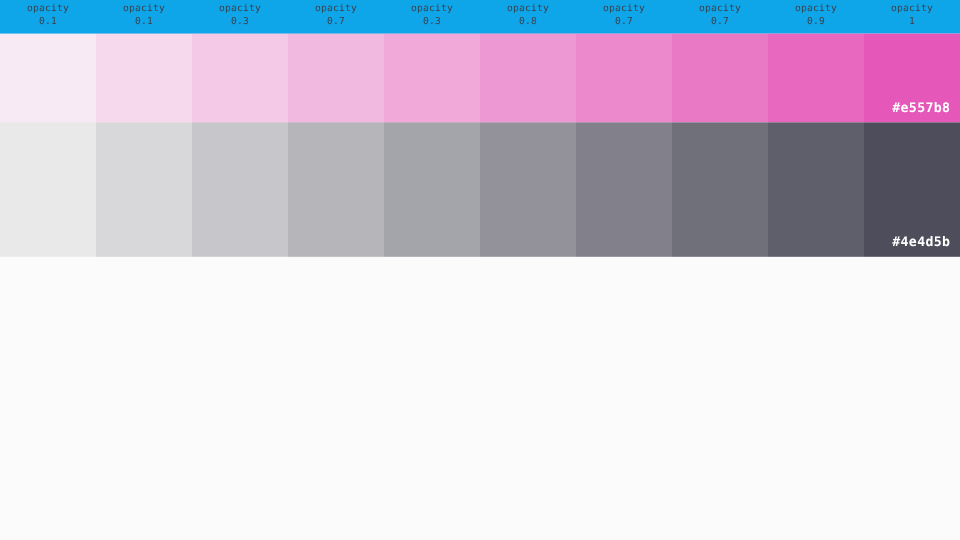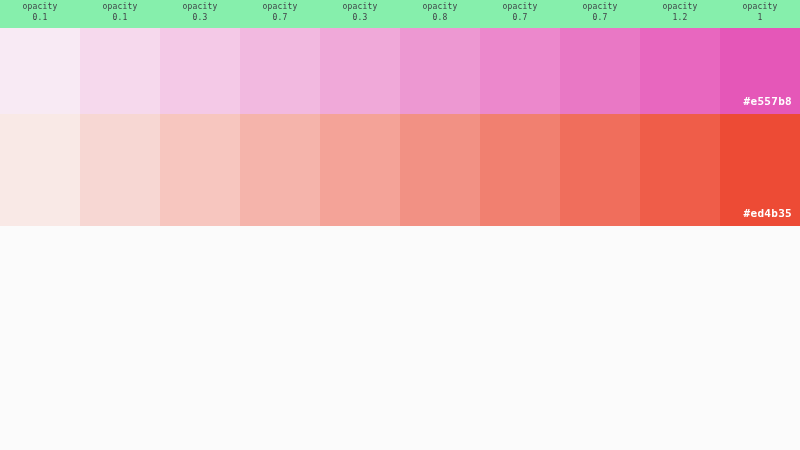--- a/index.html
+++ b/index.html
@@ -21,21 +21,21 @@
     background: #fbfbfb;
   }
   
   .header-row {
     position: absolute;
     top: 0;
     left: 0;
     width: 800px;
     height: 28px;
     display: flex;
-    background: #86efac;
+    background: #0ea5e9;
   }
   .header-cell {
     flex: 0 0 80px;
     width: 80px;
     height: 28px;
     display: flex;
     flex-direction: column;
     align-items: center;
     justify-content: flex-start;
     padding-top: 1px;
@@ -56,21 +56,21 @@
     width: 800px;
     height: 422px;
   }
   .swatch-row {
     position: relative;
     width: 800px;
     height: 112px;
     display: flex;
   }
   .swatch-row.row-first {
-    height: 86px;
+    height: 74px;
   }
   .swatch-cell {
     flex: 0 0 80px;
     width: 80px;
     height: 100%;
   }
   .row-label {
     position: absolute;
     right: 8px;
     bottom: 6px;
@@ -115,21 +115,21 @@
       <div class="header-cell">
         <div class="hc-line">opacity</div>
         <div class="hc-line">0.7</div>
       </div>
       <div class="header-cell">
         <div class="hc-line">opacity</div>
         <div class="hc-line">0.7</div>
       </div>
       <div class="header-cell">
         <div class="hc-line">opacity</div>
-        <div class="hc-line">1.2</div>
+        <div class="hc-line">0.9</div>
       </div>
       <div class="header-cell">
         <div class="hc-line">opacity</div>
         <div class="hc-line">1</div>
       </div>
     </div>
 
   <div class="swatch-rows">
       <div class="swatch-row row-first">
         <div class="swatch-cell" style="background-color: rgb(229, 87, 184); opacity: 0.1;"></div>
@@ -138,27 +138,27 @@
         <div class="swatch-cell" style="background-color: rgb(229, 87, 184); opacity: 0.4;"></div>
         <div class="swatch-cell" style="background-color: rgb(229, 87, 184); opacity: 0.5;"></div>
         <div class="swatch-cell" style="background-color: rgb(229, 87, 184); opacity: 0.6;"></div>
         <div class="swatch-cell" style="background-color: rgb(229, 87, 184); opacity: 0.7;"></div>
         <div class="swatch-cell" style="background-color: rgb(229, 87, 184); opacity: 0.8;"></div>
         <div class="swatch-cell" style="background-color: rgb(229, 87, 184); opacity: 0.9;"></div>
         <div class="swatch-cell" style="background-color: rgb(229, 87, 184); opacity: 1;"></div>
         <div class="row-label">#e557b8</div>
       </div>
       <div class="swatch-row">
-        <div class="swatch-cell" style="background-color: rgb(237, 75, 53); opacity: 0.1;"></div>
-        <div class="swatch-cell" style="background-color: rgb(237, 75, 53); opacity: 0.2;"></div>
-        <div class="swatch-cell" style="background-color: rgb(237, 75, 53); opacity: 0.3;"></div>
-        <div class="swatch-cell" style="background-color: rgb(237, 75, 53); opacity: 0.4;"></div>
-        <div class="swatch-cell" style="background-color: rgb(237, 75, 53); opacity: 0.5;"></div>
-        <div class="swatch-cell" style="background-color: rgb(237, 75, 53); opacity: 0.6;"></div>
-        <div class="swatch-cell" style="background-color: rgb(237, 75, 53); opacity: 0.7;"></div>
-        <div class="swatch-cell" style="background-color: rgb(237, 75, 53); opacity: 0.8;"></div>
-        <div class="swatch-cell" style="background-color: rgb(237, 75, 53); opacity: 0.9;"></div>
-        <div class="swatch-cell" style="background-color: rgb(237, 75, 53); opacity: 1;"></div>
-        <div class="row-label">#ed4b35</div>
+        <div class="swatch-cell" style="background-color: rgb(78, 77, 91); opacity: 0.1;"></div>
+        <div class="swatch-cell" style="background-color: rgb(78, 77, 91); opacity: 0.2;"></div>
+        <div class="swatch-cell" style="background-color: rgb(78, 77, 91); opacity: 0.3;"></div>
+        <div class="swatch-cell" style="background-color: rgb(78, 77, 91); opacity: 0.4;"></div>
+        <div class="swatch-cell" style="background-color: rgb(78, 77, 91); opacity: 0.5;"></div>
+        <div class="swatch-cell" style="background-color: rgb(78, 77, 91); opacity: 0.6;"></div>
+        <div class="swatch-cell" style="background-color: rgb(78, 77, 91); opacity: 0.7;"></div>
+        <div class="swatch-cell" style="background-color: rgb(78, 77, 91); opacity: 0.8;"></div>
+        <div class="swatch-cell" style="background-color: rgb(78, 77, 91); opacity: 0.9;"></div>
+        <div class="swatch-cell" style="background-color: rgb(78, 77, 91); opacity: 1;"></div>
+        <div class="row-label">#4e4d5b</div>
       </div>
     </div>
 
 </div>
 
 </body></html>

